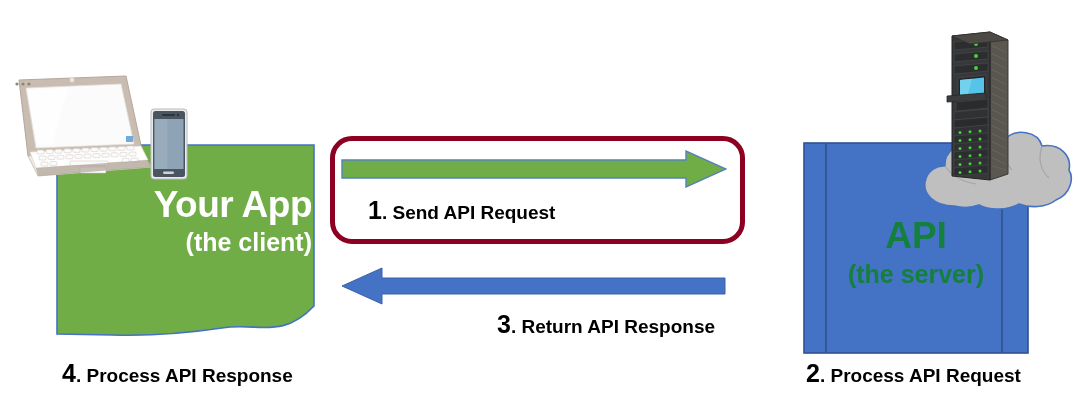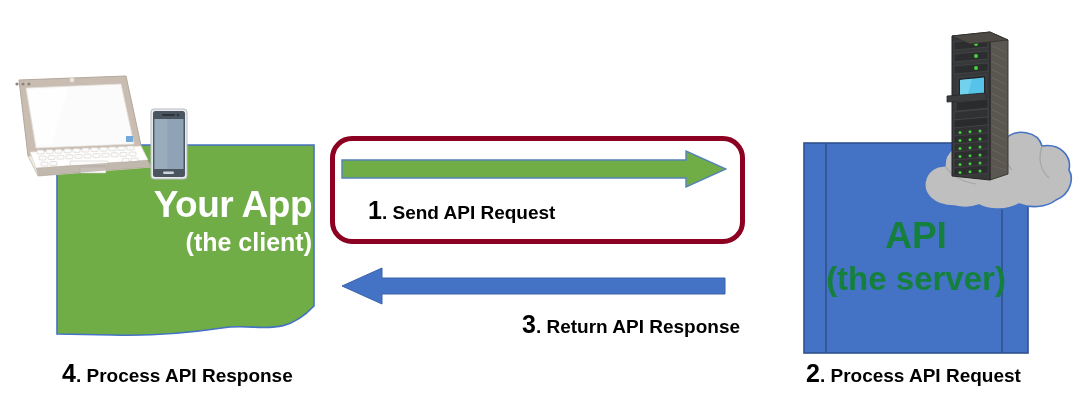--- a/index.html
+++ b/index.html
@@ -69,21 +69,21 @@
     margin-top: 13px;
   }
   .server-label .big {
     display: block;
     font-size: 37px;
     font-weight: bold;
     letter-spacing: 0px;
   }
   .server-label .small {
     display: block;
-    font-size: 33px;
+    font-size: 25px;
     font-weight: bold;
     margin-top: 8px;
   }
 
   
   .laptop-icon {
     position: absolute;
     left: 8px;
     top: 72px;
     width: 145px;
@@ -149,21 +149,21 @@
   }
   .step .num {
     font-size: 25px;
     font-weight: bold;
   }
   .step .txt {
     font-size: 19px;
     font-weight: bold;
   }
   .step-1 { left: 368px; top: 196px; }
-  .step-3 { left: 522px; top: 310px; }
+  .step-3 { left: 497px; top: 310px; }
   .step-4 { left: 62px;  top: 359px; }
   .step-2 { left: 806px; top: 359px; }
 </style>
 </head>
 <body>
 
 <div id="canvas">
 
   <svg class="client-shape" viewBox="0 0 265 200">
     <path d="M5,5 L262,5 L262,166 C230,200 205,182 170,188 C130,194 95,196 60,195 L5,194 Z" fill="#70AD47" stroke="#4472C4" stroke-width="1.6"></path>

